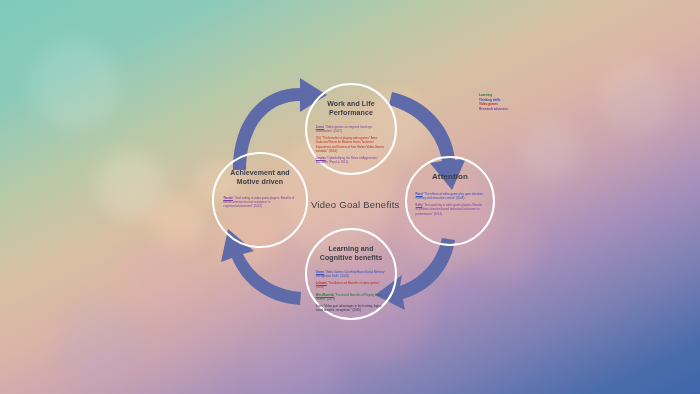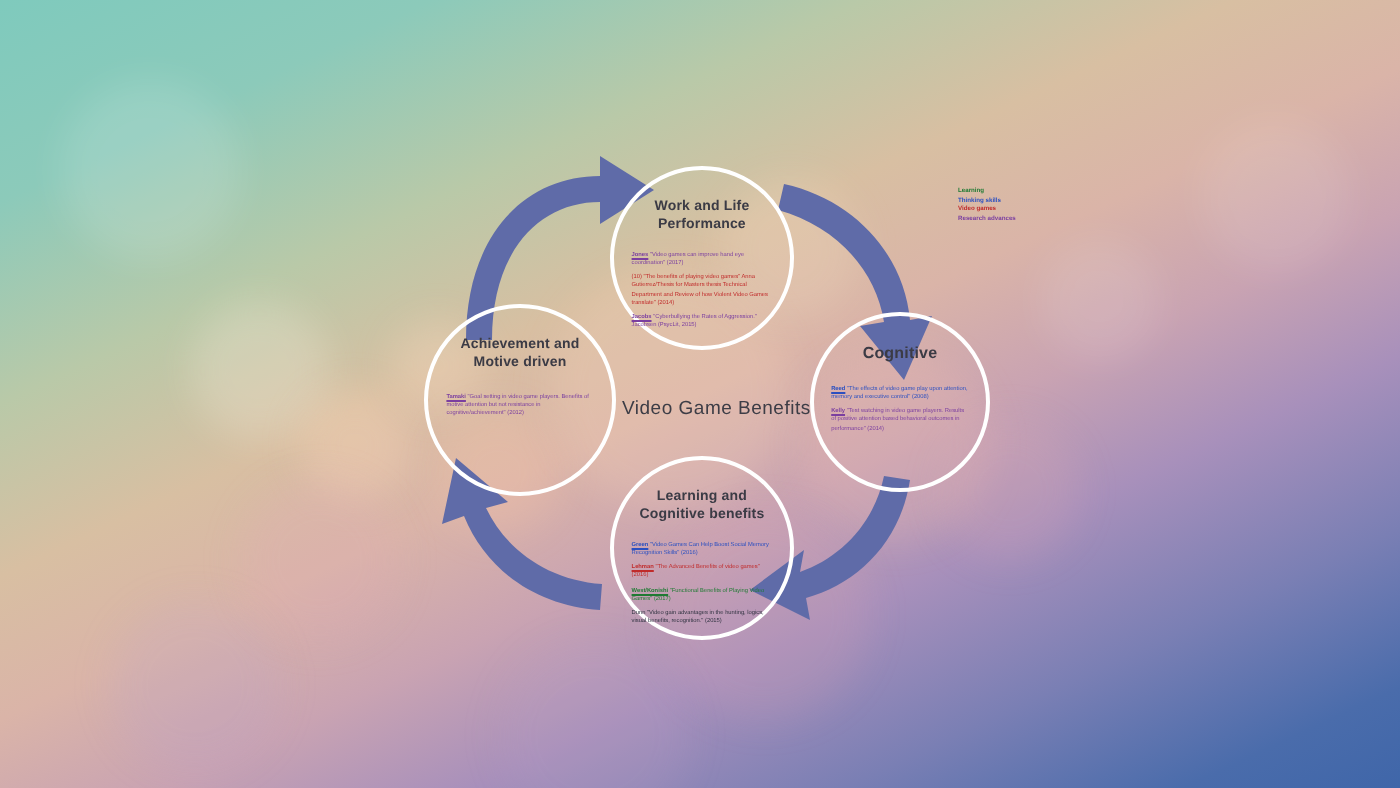--- a/index.html
+++ b/index.html
@@ -133,21 +133,21 @@
     <div class="node-body">
       <p><span class="src" style="color:#7b3fa0">Jones</span>
          <span class="c-purple">"Video games can improve hand eye coordination" (2017)</span></p>
       <p><span class="c-red">(10) "The benefits of playing video games" Anna Gutierrez/Thesis for Masters thesis Technical Department and Review of how Violent Video Games translate" (2014)</span></p>
       <p><span class="src" style="color:#7b3fa0">Jacobs</span>
          <span class="c-purple">"Cyberbullying the Rates of Aggression." Jacobsen (PsycLit, 2015)</span></p>
     </div>
   </div>
 
   <div class="node" style="left:405px; top:156px; width:90px; height:90px;">
-    <div class="node-title" style="font-size:8px;">Cognitive</div>
+    <div class="node-title" style="font-size:8px;">Attention</div>
     <div class="node-body" style="margin-top:9px;">
       <p><span class="src" style="color:#2b4fc0">Reed</span>
          <span class="c-blue">"The effects of video game play upon attention, memory and executive control" (2008)</span></p>
       <p><span class="src" style="color:#7b3fa0">Kelly</span>
          <span class="c-purple">"Test watching in video game players. Results of positive attention based behavioral outcomes in performance" (2014)</span></p>
     </div>
   </div>
 
   <div class="node" style="left:305px; top:228px; width:92px; height:92px;">
     <div class="node-title">Learning and Cognitive benefits</div>
@@ -163,21 +163,21 @@
   </div>
 
   <div class="node" style="left:212px; top:152px; width:96px; height:96px;">
     <div class="node-title">Achievement and Motive driven</div>
     <div class="node-body" style="margin-top:9px;">
       <p><span class="src" style="color:#7b3fa0">Tamaki</span>
          <span class="c-purple">"Goal setting in video game players. Benefits of motive attention but not resistance in cognitive/achievement" (2012)</span></p>
     </div>
   </div>
 
-  <div id="center-label" style="left:311px; top:199px;">Video Game Benefits</div>
+  <div id="center-label" style="left:311px; top:199px;">Video Goal Benefits</div>
 
   <div id="legend">
     <div style="color:#1f7a33">Learning</div>
     <div style="color:#2b4fc0">Thinking skills</div>
     <div style="color:#c02b2b">Video games</div>
     <div style="color:#7b3fa0">Research advances</div>
   </div>
 
 </div>
 

